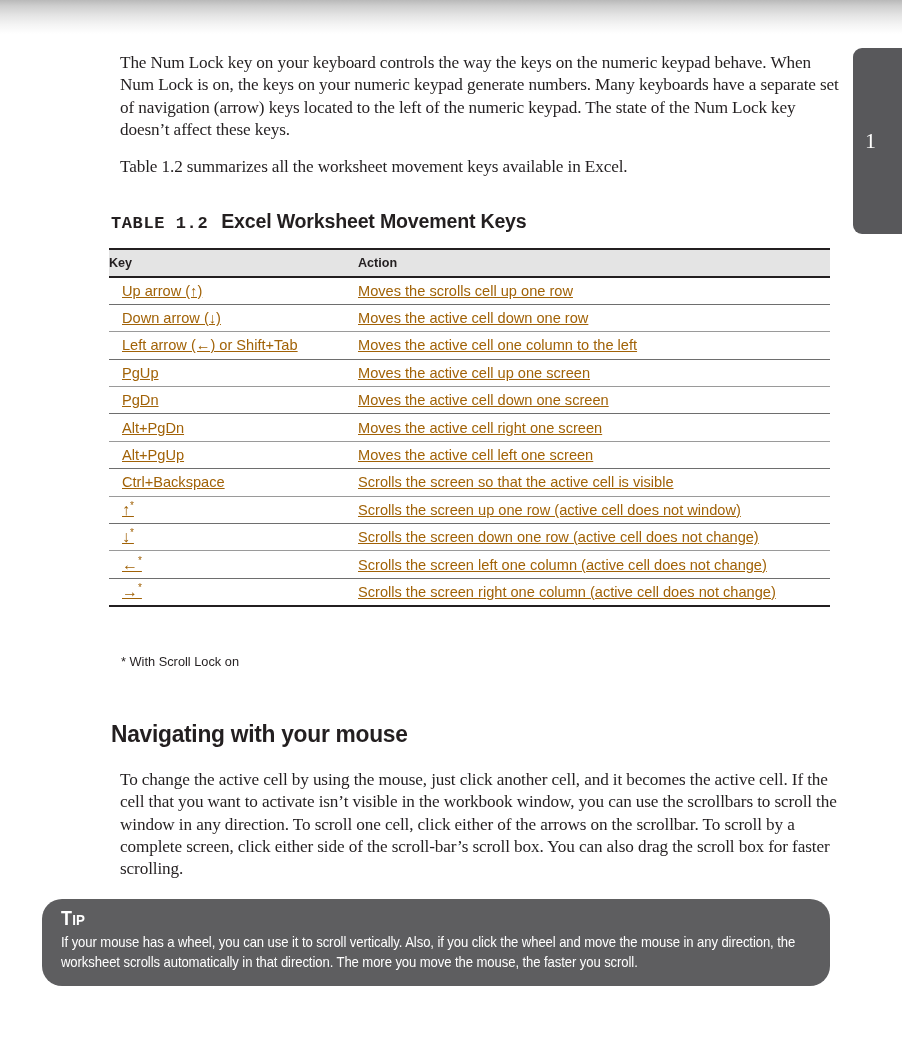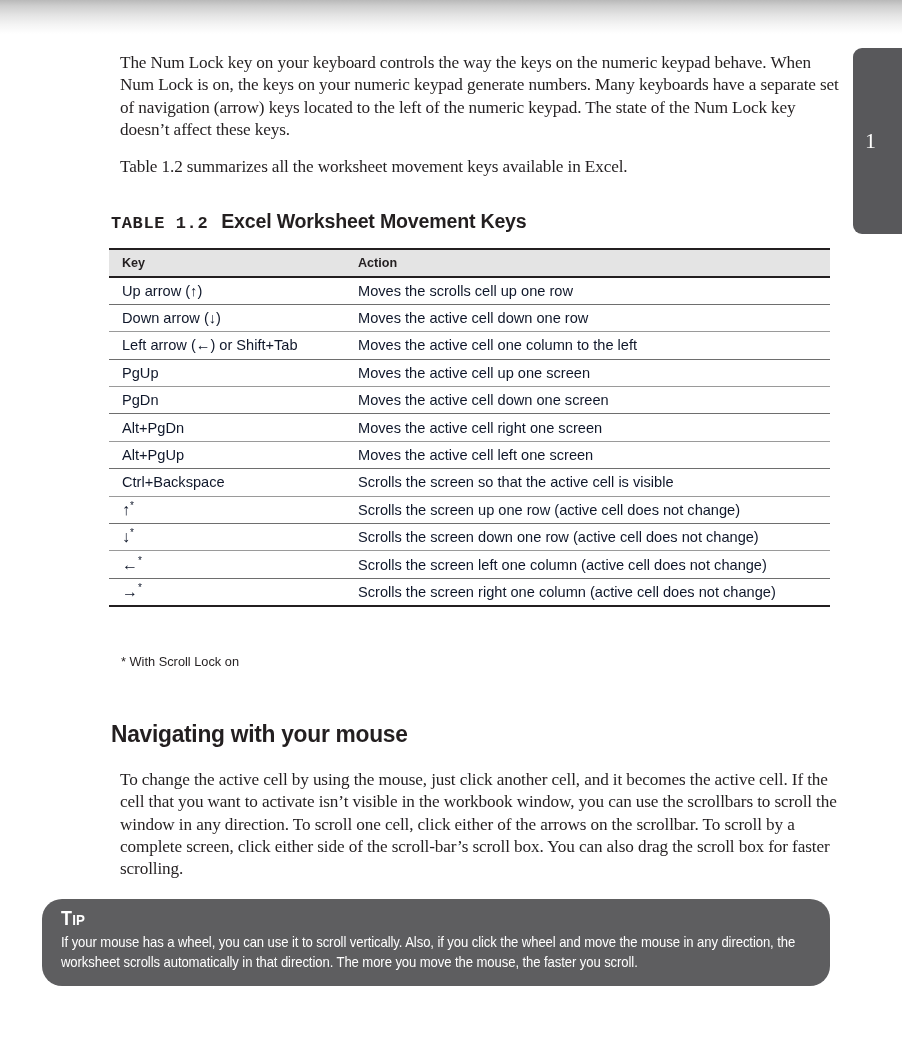--- a/index.html
+++ b/index.html
@@ -119,34 +119,34 @@
   .tbl thead tr {
     background: #e4e4e4;
   }
   .tbl thead th {
     font-size: 12.6px;
     font-weight: bold;
     color: #231f20;
     height: 28px;
     border-top: 2.4px solid #231f20;
     border-bottom: 2.4px solid #231f20;
-    padding-left: 13px;
     box-sizing: border-box;
   }
   .tbl thead th.col-action {
     padding-left: 12px;
   }
   .tbl tbody td {
     font-size: 14.6px;
-    color: #0f172a;
+    color: #a16207;
     height: 27.4px;
     border-bottom: 1px solid #6e6e6e;
     padding-left: 13px;
     box-sizing: border-box;
     white-space: nowrap;
+    text-decoration: underline;
   }
   .tbl tbody td.col-action {
     padding-left: 12px;
   }
   .tbl tbody tr:nth-child(even) td {
     border-bottom-color: #9a9a9a;
   }
   .tbl tbody tr:last-child td {
     border-bottom: 2.4px solid #231f20;
   }
@@ -287,21 +287,21 @@
         <tr>
           <td class="col-key">Alt+PgUp</td>
           <td class="col-action">Moves the active cell left one screen</td>
         </tr>
         <tr>
           <td class="col-key">Ctrl+Backspace</td>
           <td class="col-action">Scrolls the screen so that the active cell is visible</td>
         </tr>
         <tr>
           <td class="col-key"><span class="arrowglyph">↑</span><span class="star">*</span></td>
-          <td class="col-action">Scrolls the screen up one row (active cell does not change)</td>
+          <td class="col-action">Scrolls the screen up one row (active cell does not window)</td>
         </tr>
         <tr>
           <td class="col-key"><span class="arrowglyph">↓</span><span class="star">*</span></td>
           <td class="col-action">Scrolls the screen down one row (active cell does not change)</td>
         </tr>
         <tr>
           <td class="col-key"><span class="arrowglyph">←</span><span class="star">*</span></td>
           <td class="col-action">Scrolls the screen left one column (active cell does not change)</td>
         </tr>
         <tr>

